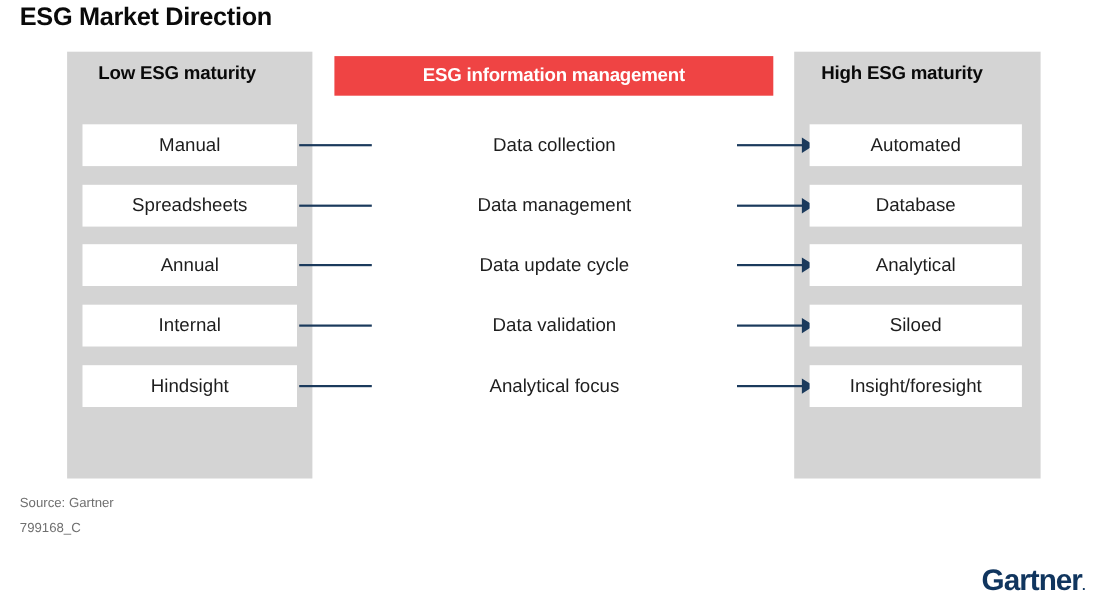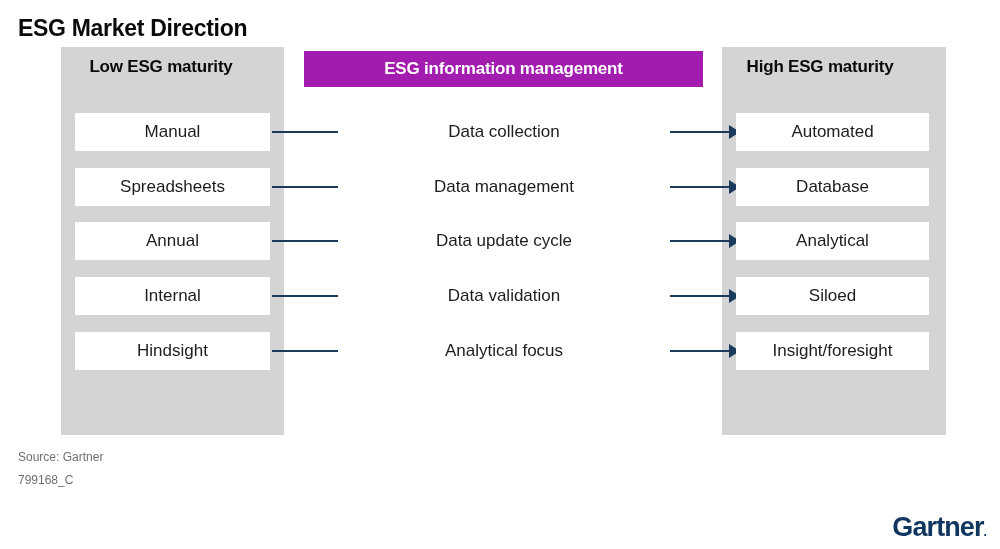--- a/index.html
+++ b/index.html
@@ -19,21 +19,20 @@
   
   #page-title {
     position: absolute;
     left: 18px;
     top: 2px;
     font-size: 23px;
     font-weight: 800;
     letter-spacing: -0.3px;
     color: #0a0a0a;
     white-space: nowrap;
-    margin-top: 13px;
   }
 
   
   .panel {
     position: absolute;
     background: #d4d4d4;
   }
   #left-panel  { left: 61px;  top: 47px; width: 223px; height: 388px; }
   #right-panel { left: 722px; top: 47px; width: 224px; height: 388px; }
 
@@ -50,21 +49,21 @@
   }
   #left-header  { left: 61px;  width: 200px; color: #0a0a0a; }
   #right-header { left: 722px; width: 196px; color: #0a0a0a; }
 
   #center-header {
     position: absolute;
     left: 304px;
     top: 51px;
     width: 399px;
     height: 36px;
-    background: #a21caf;
+    background: #ef4444;
     color: #ffffff;
     font-size: 17px;
     font-weight: 700;
     letter-spacing: -0.2px;
     line-height: 36px;
     text-align: center;
     white-space: nowrap;
   }
 
   

